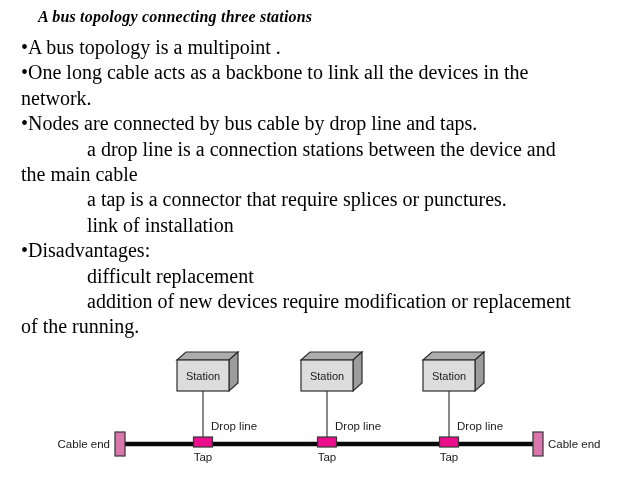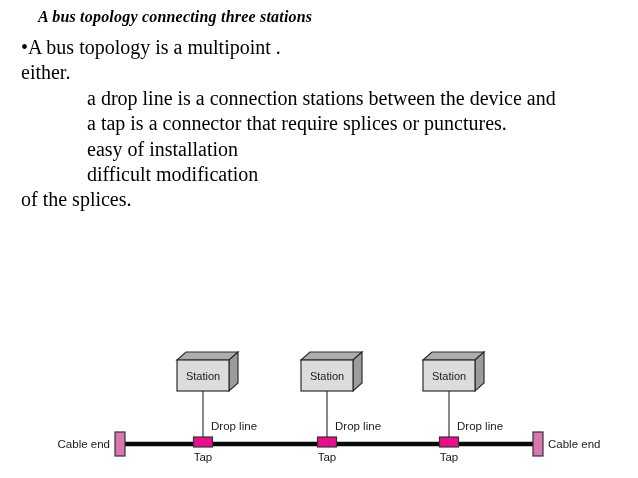--- a/index.html
+++ b/index.html
@@ -45,26 +45,31 @@
 </style>
 </head>
 <body>
 
 <div class="slide">
 
   <div class="slide-title">A bus topology connecting three stations</div>
 
   <div class="body-text">
     <div class="line">•A bus topology is a multipoint .</div>
-    <div class="line">either.</div>
+    <div class="line">•One long cable acts as a backbone to link all the devices in the</div>
+    <div class="line">network.</div>
+    <div class="line">•Nodes are connected by bus cable by drop line and taps.</div>
     <div class="line indent">a drop line is a connection stations between the device and</div>
+    <div class="line">the main cable</div>
     <div class="line indent">a tap is a connector that require splices or punctures.</div>
-    <div class="line indent">easy of installation</div>
-    <div class="line indent">difficult modification</div>
-    <div class="line">of the splices.</div>
+    <div class="line indent">link of installation</div>
+    <div class="line">•Disadvantages:</div>
+    <div class="line indent">difficult replacement</div>
+    <div class="line indent">addition of new devices require modification or replacement</div>
+    <div class="line">of the running.</div>
   </div>
 
   <svg class="diagram" viewBox="0 0 638 126" xmlns="http://www.w3.org/2000/svg">
 
     <line x1="125" y1="96" x2="533" y2="96" stroke="#0a0a0a" stroke-width="4.5"></line>
 
     <rect x="115" y="84" width="10" height="24" stroke="#333" stroke-width="1.2" fill="#D976AE"></rect>
     <text class="dlabel" x="110" y="100" text-anchor="end">Cable end</text>
 
     <rect x="533" y="84" width="10" height="24" stroke="#333" stroke-width="1.2" fill="#D976AE"></rect>

